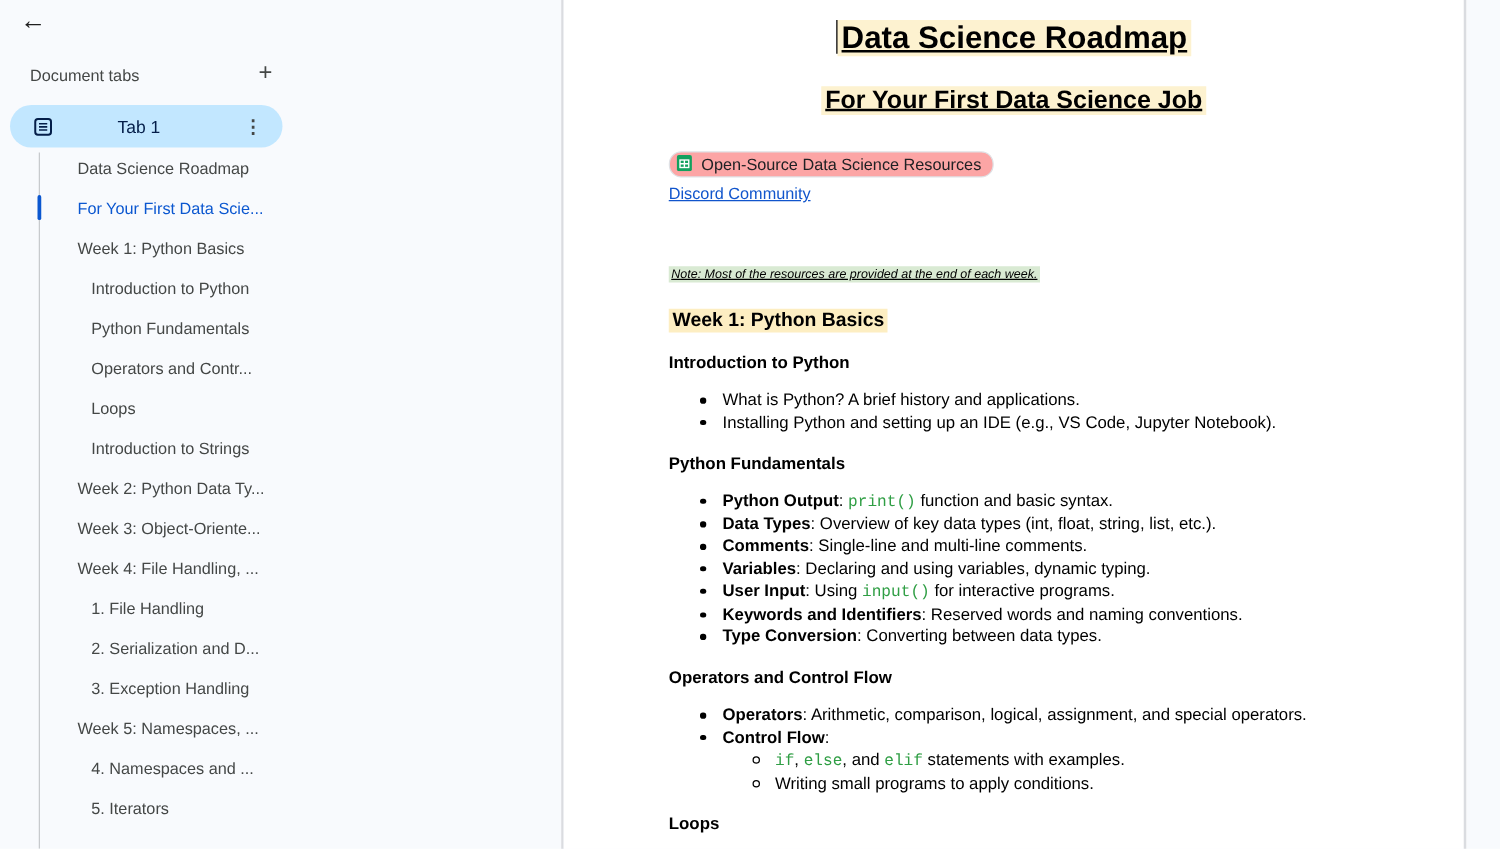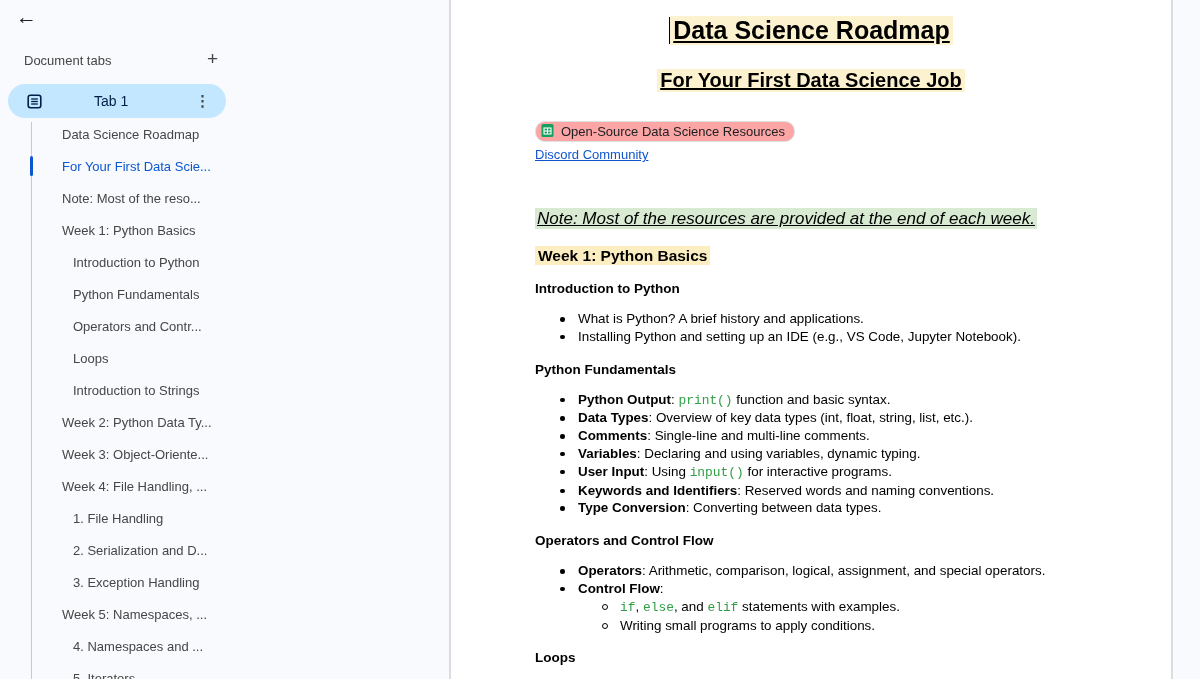--- a/index.html
+++ b/index.html
@@ -74,21 +74,21 @@
   .chip {
     display:inline-flex; gap:7px;
     background:#fca5a5; border:1px solid #dfe1e5; border-radius:10px;
     padding:2px 9px 2px 5px; font-size:13px; color:#202124; cursor:pointer;
   }
   .chip svg { display:block; }
   .doc-link {
     display:inline-block; margin-top:5px; font-size:13px;
     color:#1155cc; text-decoration:underline; cursor:pointer;
   }
-  .note-p { margin:46px 0 0; font-size:17px; line-height:19px; }
+  .note-p { margin:46px 0 0; font-size:10px; line-height:19px; }
   .note-hl {
     background:#d9ead3; font-style:italic; text-decoration:underline; padding:1px 2px;
   }
   .week-h { margin:19px 0 0; font-size:15.5px; font-weight:bold; line-height:18px; }
   .week-hl { background:#fdeec2; padding:1px 3px; }
   .doc-h3 { font-size:13.5px; font-weight:bold; margin:16px 0 14px; line-height:15px; }
   ul.blist { list-style:none; margin:14px 0; padding:0; font-size:13.4px; line-height:17.8px; }
   ul.blist li { position:relative; padding-left:43px; }
   ul.blist li::before {
     content:""; position:absolute; left:25px; top:7px;
@@ -130,21 +130,20 @@
         </svg>
       </span>
       <span class="tab-label">Tab 1</span>
       <button class="kebab-btn">⋮</button>
     </div>
 
     <div class="outline" id="outline">
       <div class="guide"></div>
     <div class="o-item l1">Data Science Roadmap</div>
         <div class="o-item l1 active">For Your First Data Scie...</div>
-        <div class="o-item l1">Note: Most of the reso...</div>
         <div class="o-item l1">Week 1: Python Basics</div>
         <div class="o-item l2">Introduction to Python</div>
         <div class="o-item l2">Python Fundamentals</div>
         <div class="o-item l2">Operators and Contr...</div>
         <div class="o-item l2">Loops</div>
         <div class="o-item l2">Introduction to Strings</div>
         <div class="o-item l1">Week 2: Python Data Ty...</div>
         <div class="o-item l1">Week 3: Object-Oriente...</div>
         <div class="o-item l1">Week 4: File Handling, ...</div>
         <div class="o-item l2">1. File Handling</div>

